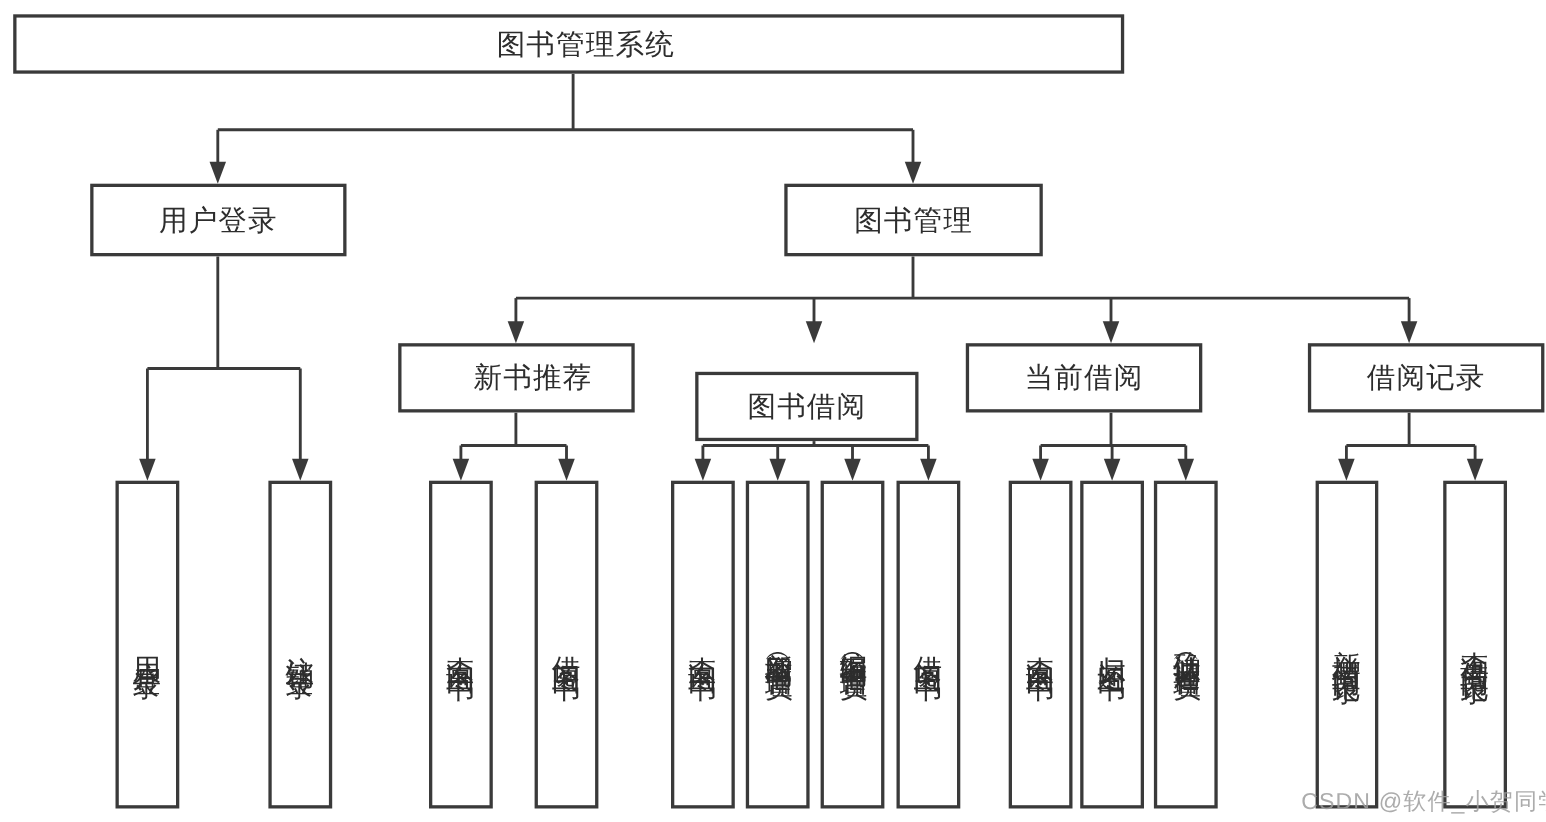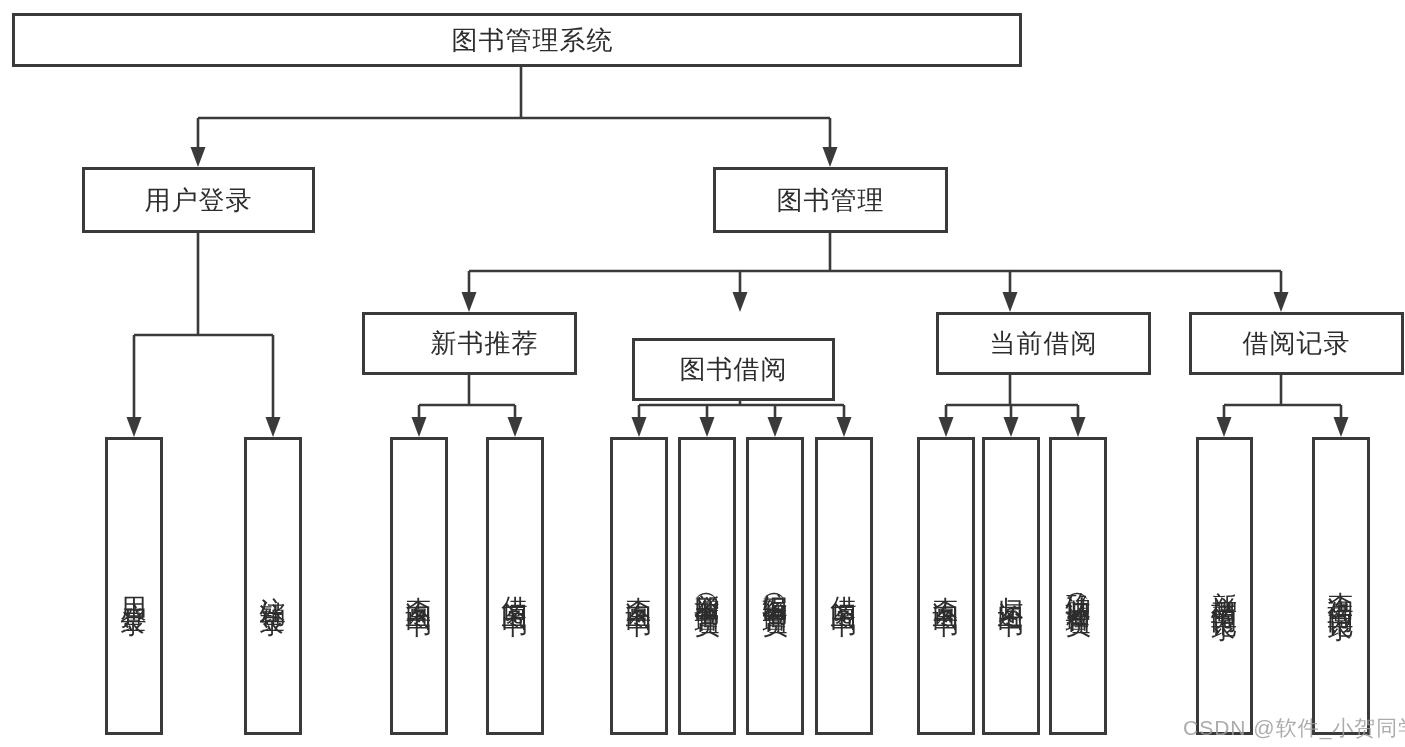--- a/index.html
+++ b/index.html
@@ -102,21 +102,21 @@
 <div class="box" style="left:713px;top:167px;width:235px;height:66px;font-family:Liberation Mono, monospace;">
   <span class="hlabel">图书管理</span>
 </div>
 
 <div class="box" style="left:362px;top:312px;width:215px;height:63px;padding-left:30px;">
   <span class="hlabel">新书推荐</span>
 </div>
 <div class="box" style="left:632px;top:312px;width:203px;height:63px;margin-top:26px;">
   <span class="hlabel">图书借阅</span>
 </div>
-<div class="box" style="left:936px;top:312px;width:215px;height:63px;">
+<div class="box" style="left:878px;top:312px;width:215px;height:63px;">
   <span class="hlabel">当前借阅</span>
 </div>
 <div class="box" style="left:1173px;top:312px;width:215px;height:63px;margin-left:16px;">
   <span class="hlabel">借阅记录</span>
 </div>
 
 <div class="box" style="left:105px;top:437px;width:58px;height:298px;">
   <span class="vlabel">用户登录</span>
 </div>
 <div class="box" style="left:244px;top:437px;width:58px;height:298px;">

